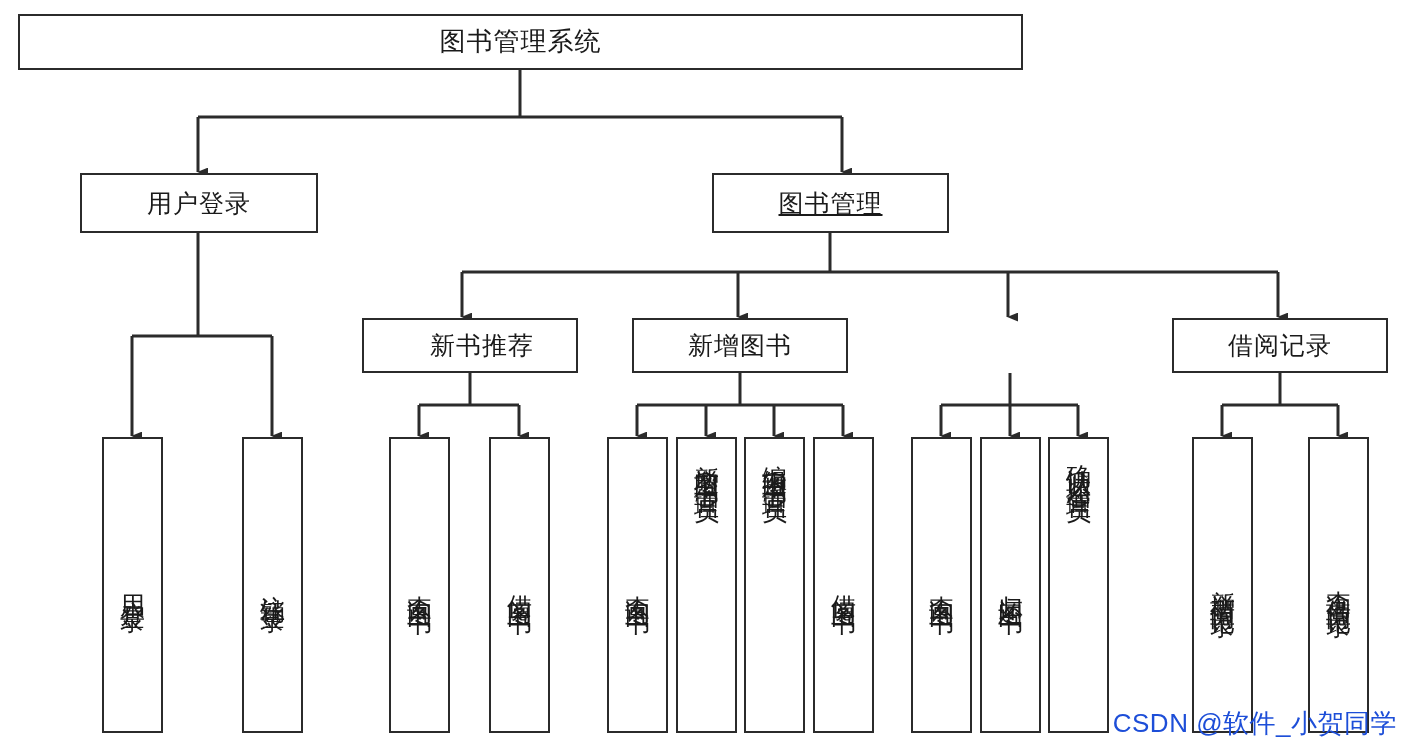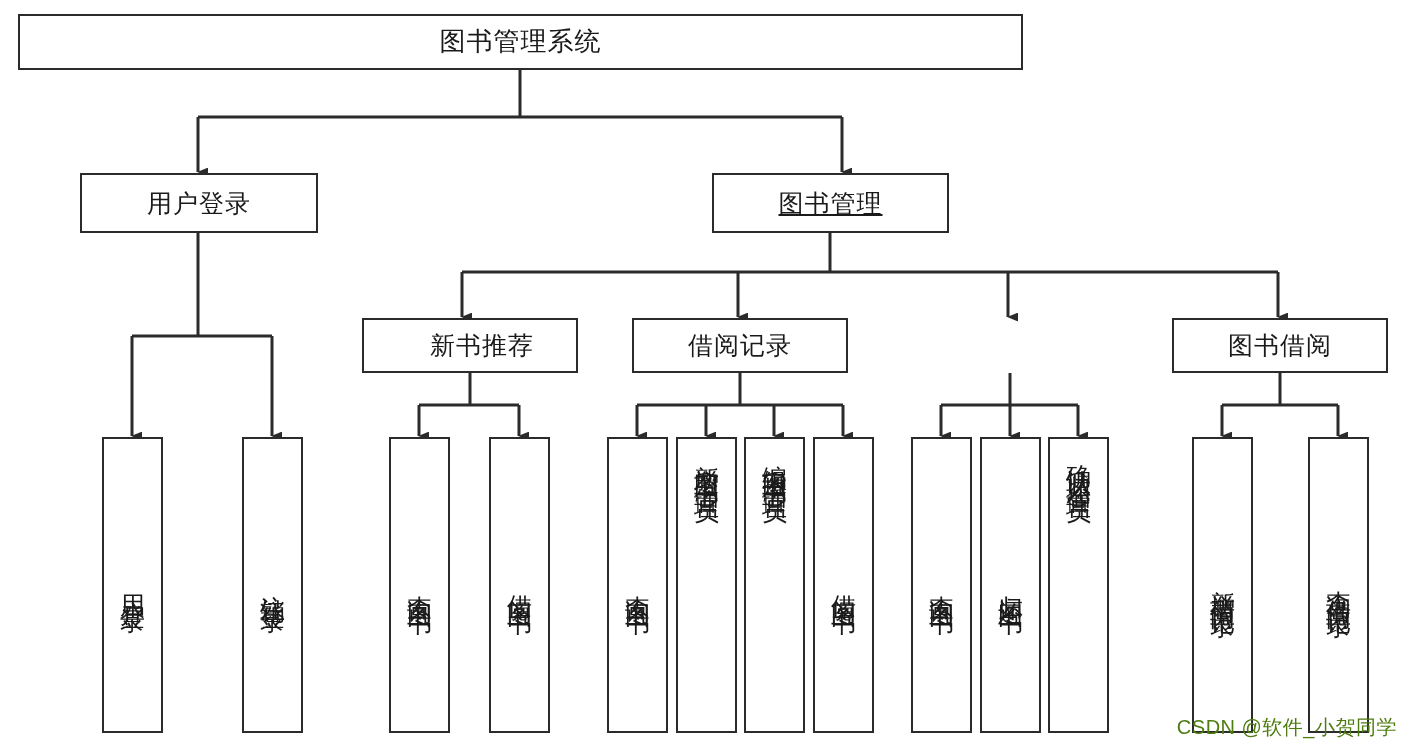--- a/index.html
+++ b/index.html
@@ -65,22 +65,22 @@
     white-space: nowrap;
   }
   .node.vert.centered {
     align-items: center;
     padding-top: 0;
   }
   #watermark {
     position: absolute;
     right: 8px;
     bottom: 6px;
-    font-size: 20px;
-    color: #4d7c0f;
+    font-size: 26px;
+    color: #1d4ed8;
     letter-spacing: 0.5px;
     white-space: nowrap;
   }
 </style>
 </head>
 <body>
 
 <div id="diagram-root">
 
   <svg id="edges-layer" viewBox="0 0 1405 747" width="1405" height="747" xmlns="http://www.w3.org/2000/svg">
@@ -143,26 +143,26 @@
 
   <div class="node horiz" style="left:712px; top:173px; width:237px; height:60px;text-decoration:underline;">
     <span class="node-label">图书管理</span>
   </div>
 
   <div class="node horiz" style="left:362px; top:318px; width:216px; height:55px;padding-left:24px;">
     <span class="node-label">新书推荐</span>
   </div>
 
   <div class="node horiz" style="left:632px; top:318px; width:216px; height:55px;">
+    <span class="node-label">新增图书</span>
+  </div>
+
+
+  <div class="node horiz" style="left:1172px; top:318px; width:216px; height:55px;">
     <span class="node-label">借阅记录</span>
-  </div>
-
-
-  <div class="node horiz" style="left:1172px; top:318px; width:216px; height:55px;">
-    <span class="node-label">图书借阅</span>
   </div>
 
   <div class="node vert centered" style="left:102px; top:437px; width:61px; height:296px;">
     <span class="node-label">用户登录</span>
   </div>
 
   <div class="node vert centered" style="left:242px; top:437px; width:61px; height:296px;">
     <span class="node-label">注销登录</span>
   </div>
 

